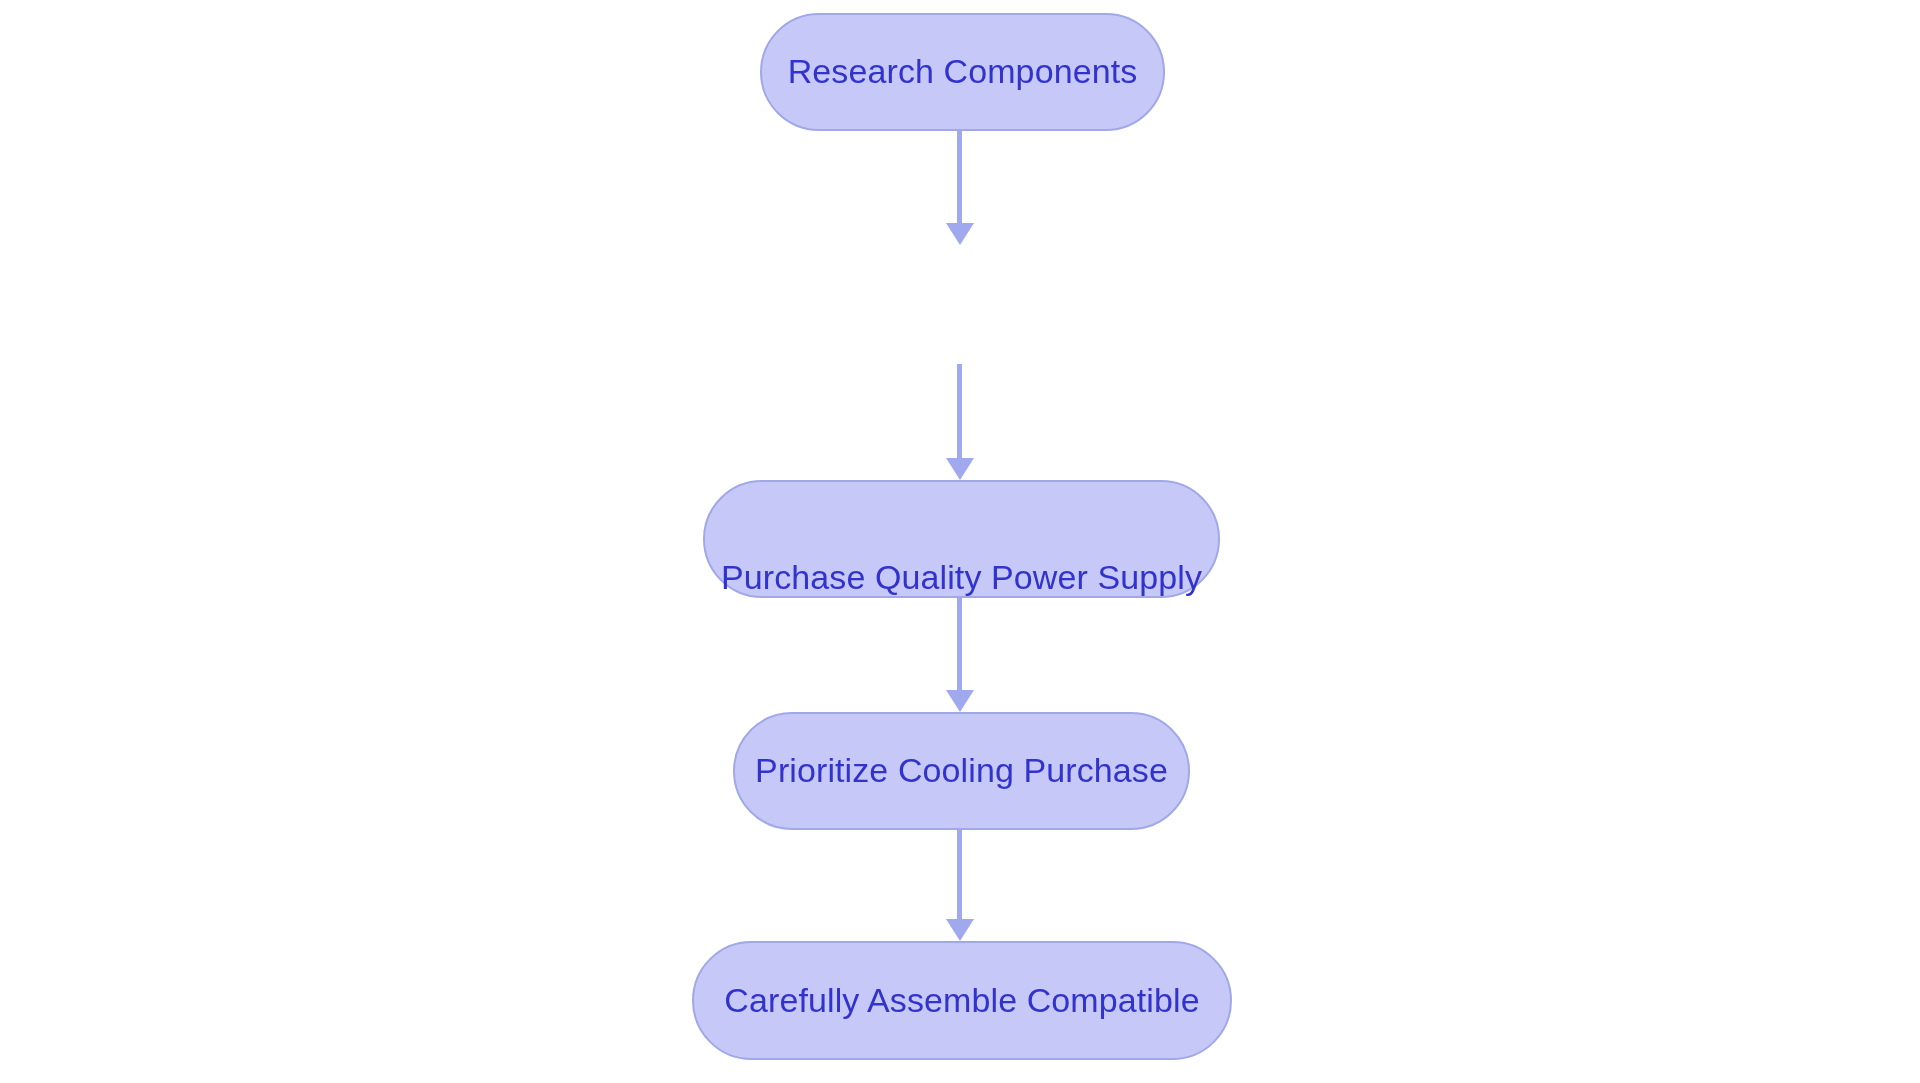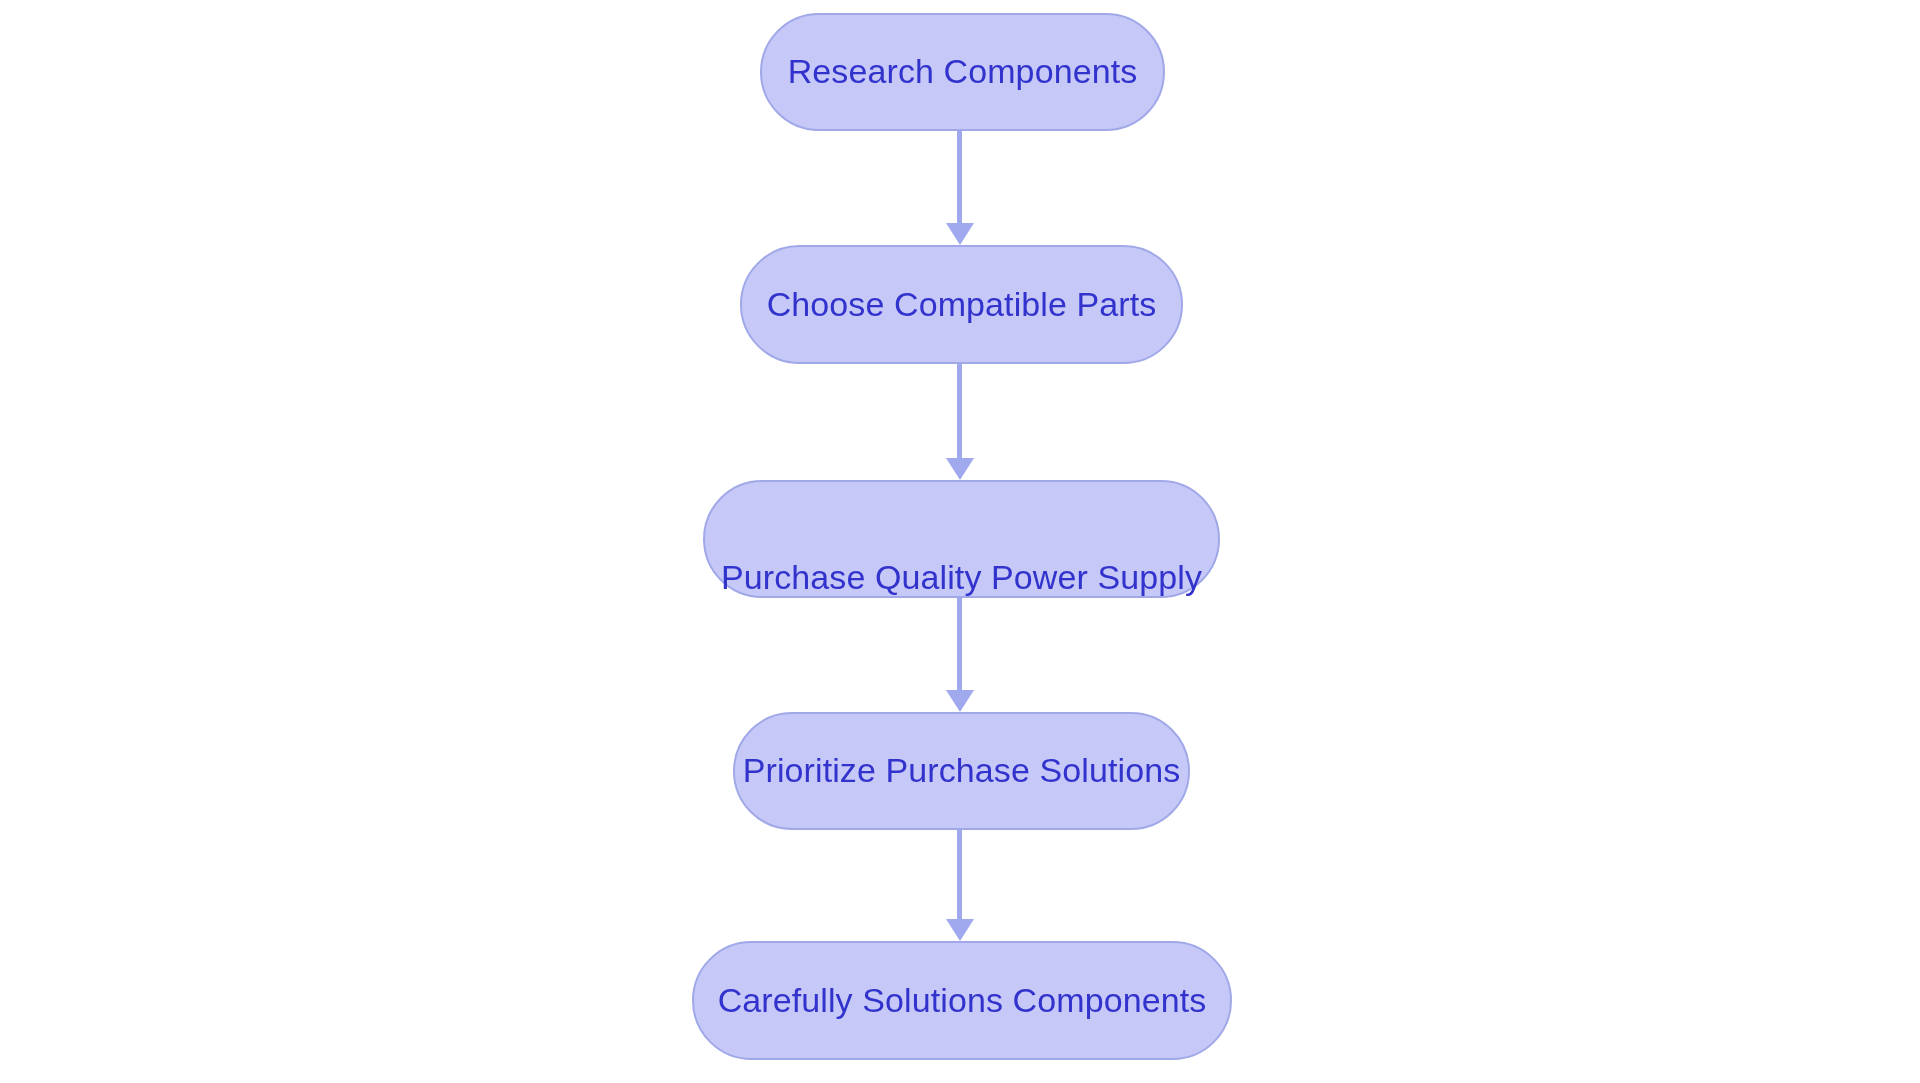--- a/index.html
+++ b/index.html
@@ -78,25 +78,22 @@
       <div class="edge-line" style="left: 11px; height: 94px; background: rgb(160, 168, 238);"></div>
       <div class="edge-arrow" style="top: 92px; border-top-color: rgb(160, 168, 238);"></div>
     </div>
     <div class="flow-edge" style="left: 946px; top: 830px; width: 28px; height: 111px;">
       <div class="edge-line" style="left: 11px; height: 91px; background: rgb(160, 168, 238);"></div>
       <div class="edge-arrow" style="top: 89px; border-top-color: rgb(160, 168, 238);"></div>
     </div>
     <div class="flow-node" style="left: 760px; top: 13px; width: 405px; height: 118px; background: rgb(198, 201, 248); border-color: rgb(160, 168, 232); color: rgb(50, 50, 204);">
       <span class="flow-node-label">Research Components</span>
     </div>
-    <div class="flow-node" style="left: 740px; top: 245px; width: 443px; height: 119px; background: rgb(198, 201, 248); border-color: rgb(160, 168, 232); color: rgb(50, 50, 204);">
-      <span class="flow-node-label">Choose Compatible Parts</span>
-    </div>
     <div class="flow-node" style="left: 703px; top: 480px; width: 517px; height: 118px; background: rgb(198, 201, 248); border-color: rgb(160, 168, 232); color: rgb(50, 50, 204); align-items: flex-end;">
       <span class="flow-node-label">Purchase Quality Power Supply</span>
     </div>
     <div class="flow-node" style="left: 733px; top: 712px; width: 457px; height: 118px; background: rgb(198, 201, 248); border-color: rgb(160, 168, 232); color: rgb(50, 50, 204);">
-      <span class="flow-node-label">Prioritize Purchase Solutions</span>
+      <span class="flow-node-label">Prioritize Cooling Purchase</span>
     </div>
     <div class="flow-node" style="left: 692px; top: 941px; width: 540px; height: 119px; background: rgb(198, 201, 248); border-color: rgb(160, 168, 232); color: rgb(50, 50, 204);">
-      <span class="flow-node-label">Carefully Solutions Components</span>
+      <span class="flow-node-label">Carefully Assemble Compatible</span>
     </div>
   </div>
 
 </body></html>

